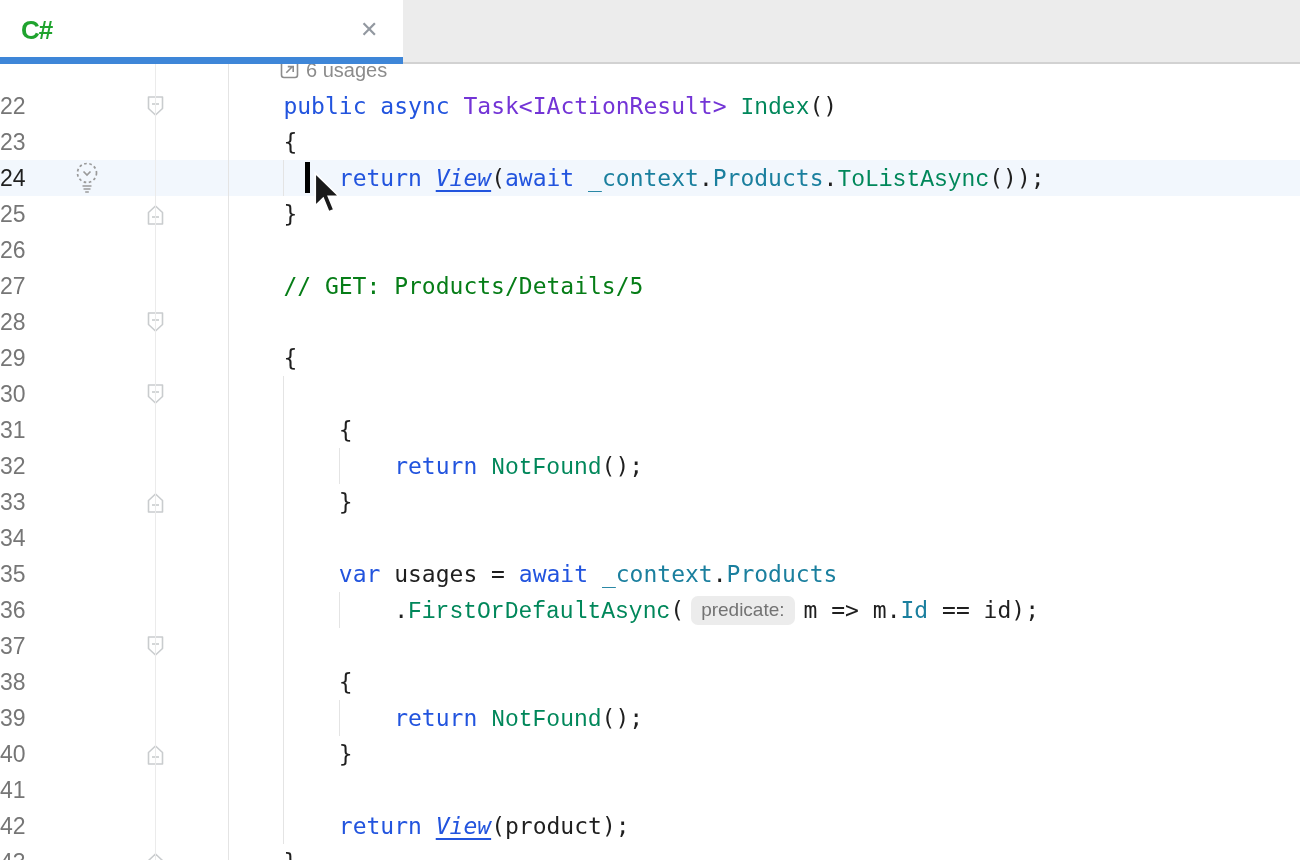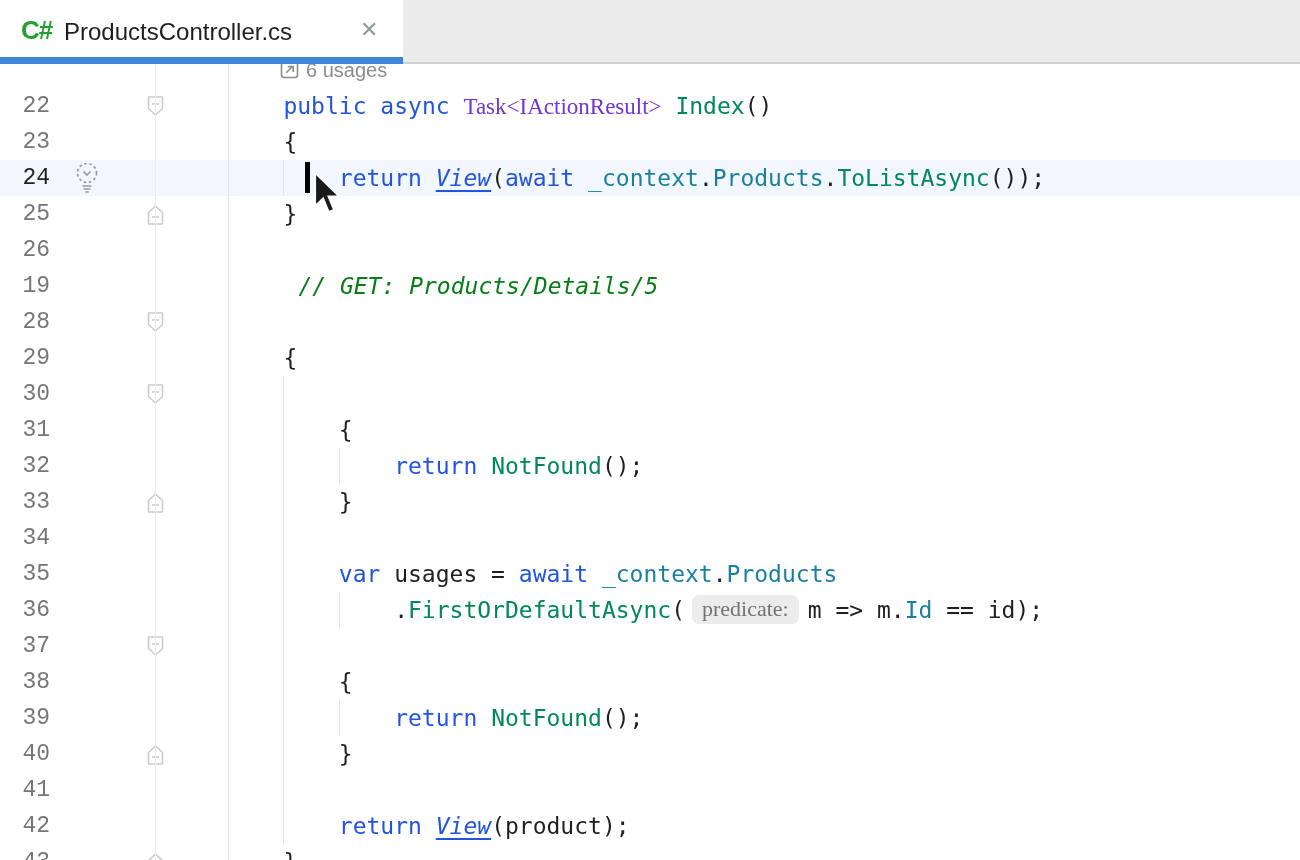--- a/index.html
+++ b/index.html
@@ -17,35 +17,35 @@
           color:#1FA32E;letter-spacing:-1px;font-family:"Liberation Sans",sans-serif;}
   .tabtitle{position:absolute;left:64px;top:18px;font-size:24px;color:#1E1E1E;}
   .tabclose{position:absolute;left:360px;top:17px;font-size:22px;color:#9298A0;cursor:default;}
 
   
   .editor{position:absolute;top:64px;left:0;right:0;bottom:0;background:#fff;overflow:hidden;}
   .fold-line{position:absolute;left:155px;top:0;bottom:0;width:1px;background:var(--c-gutter_line);z-index:2;}
   .row{position:relative;height:36px;width:1300px;z-index:1;padding-left:19px;}
   .row:first-child{margin-top:-12px;}
   .row.current{background:var(--c-current_line_bg);}
-  .lnum{position:absolute;left:0;top:0;width:50px;text-align:right;line-height:36px;
-        font-family:Liberation Mono, monospace;font-size:23px;color:var(--c-line_number);}
+  .lnum{position:absolute;left:0;top:0;width:50px;text-align:left;line-height:36px;
+        font-family:Liberation Sans, sans-serif;font-size:23px;color:var(--c-line_number);}
   .current .lnum{color:var(--c-default);}
   .g{position:absolute;top:0;height:36px;width:1px;background:var(--c-guide);z-index:2;}
   .code{position:absolute;left:228px;top:0;line-height:36px;white-space:pre;
         font-family:"DejaVu Sans Mono",monospace;font-size:23px;color:var(--c-default);z-index:3;}
   .k{color:var(--c-keyword);}
-  .t{color:var(--c-type);font-family:Liberation Serif, serif;}
-  .m{color:var(--c-method);}
+  .t{color:var(--c-type);}
+  .m{color:var(--c-method);font-family:Liberation Mono, monospace;}
   .f{color:var(--c-member);}
   .d{color:var(--c-default);}
-  .c{color:var(--c-comment);font-style:italic;margin-left:15px;}
+  .c{color:var(--c-comment);}
   .u{color:var(--c-view_link);text-decoration:underline;text-decoration-thickness:2px;text-underline-offset:4px;font-style:italic;}
   .hint{display:inline-block;background:var(--c-hint_bg);color:var(--c-hint_text);
-        font-family:Liberation Serif, serif;font-size:22px;line-height:26px;
+        font-family:Liberation Sans, sans-serif;font-size:19px;line-height:26px;
         padding:1px 10px 2px;border-radius:7px;margin:0 9px 0 7px;vertical-align:2px;}
   .fold{position:absolute;left:146px;top:7px;z-index:3;}
   .bulb{position:absolute;left:73px;top:1px;z-index:3;}
   .caret{position:absolute;left:305px;top:2px;width:5px;height:31px;background:var(--c-caret);z-index:4;}
   .pointer{position:absolute;left:313px;top:11px;z-index:5;}
   .uicon{position:absolute;left:280px;top:8px;z-index:3;}
   .usages{position:absolute;left:306px;top:0;line-height:36px;font-size:20px;
           color:var(--c-usages_text);z-index:3;}
 </style>
 </head>
@@ -102,21 +102,21 @@
             </svg></span>
           <span class="code"><span class="d">    }</span></span>
         </div>
         <div class="row">
           <div class="g" style="left: 228px;"></div>
           <span class="lnum">26</span>
           <span class="code"></span>
         </div>
         <div class="row">
           <div class="g" style="left: 228px;"></div>
-          <span class="lnum">19</span>
+          <span class="lnum">27</span>
           <span class="code"><span class="c">    // GET: Products/Details/5</span></span>
         </div>
         <div class="row">
           <div class="g" style="left: 228px;"></div>
           <span class="lnum">28</span>
           <span class="fold"><svg width="19" height="23" viewBox="0 0 19 23">
               <path d="M2.5 2 h14 v11.5 l-7 6.5 l-7 -6.5 z" fill="#fff" stroke="#C9CCCE" stroke-width="1.6" stroke-linejoin="round"></path>
               <path d="M6 9 h7" stroke="#C9CCCE" stroke-width="1.6"></path>
             </svg></span>
         </div>
@@ -228,18 +228,17 @@
               <path d="M6 14 h7" stroke="#C9CCCE" stroke-width="1.6"></path>
             </svg></span>
           <span class="code"><span class="d">    }</span></span>
         </div>
       </div>
   </div>
 
   <div class="tabbar">
     <div class="tab">
       <span class="csicon">C#</span>
-      <span class="tabtitle">ProductsController.cs</span>
       <span class="tabclose">✕</span>
     </div>
   </div>
 
 </div>
 
 </body></html>

